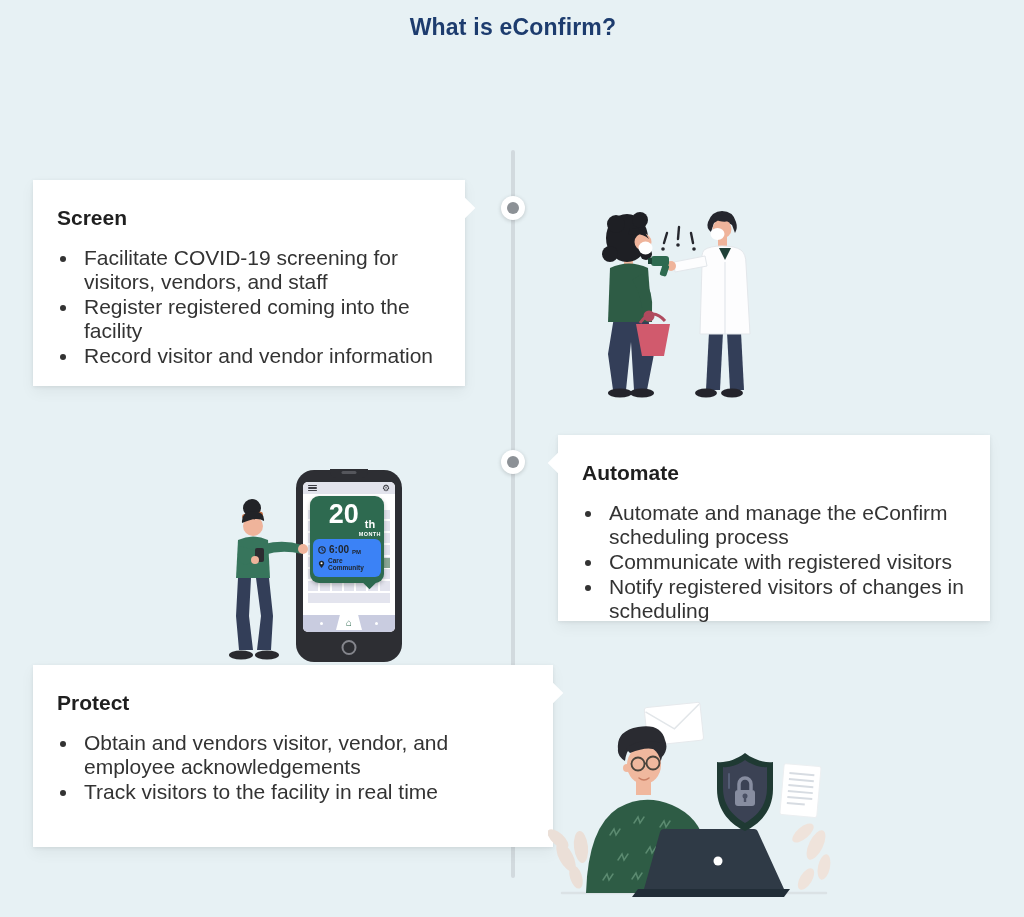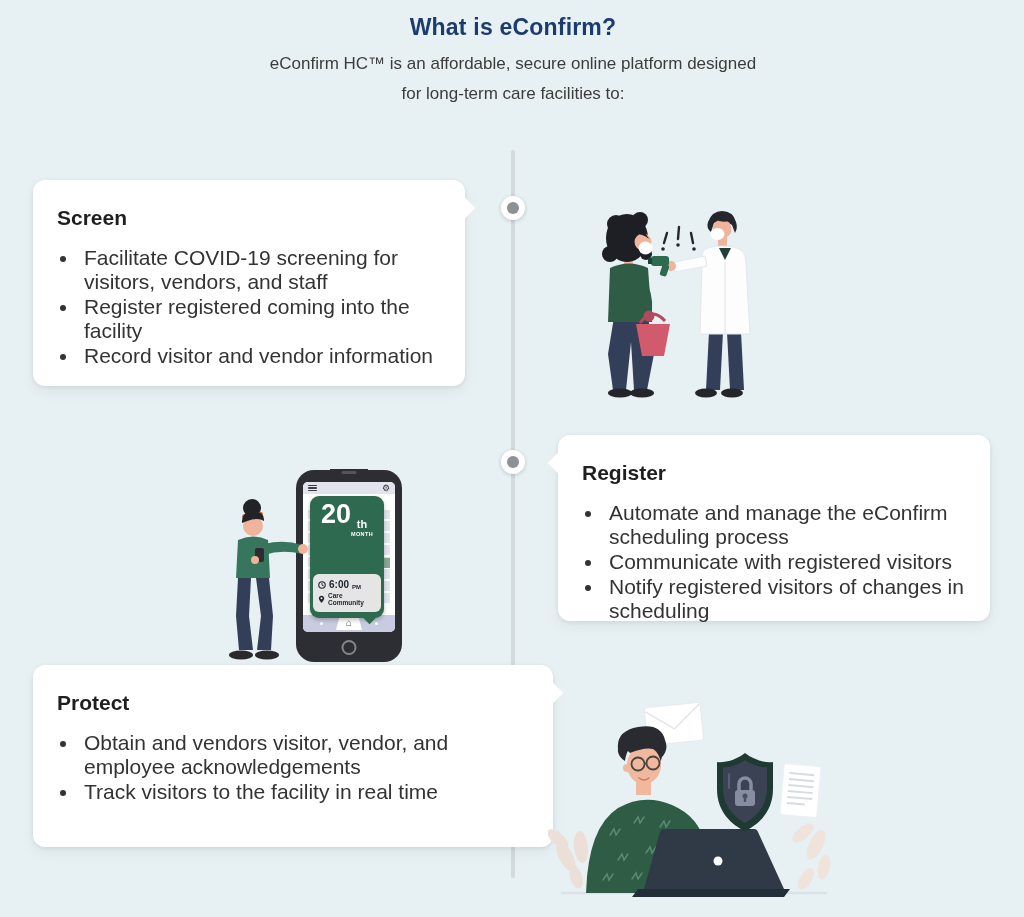--- a/index.html
+++ b/index.html
@@ -26,21 +26,21 @@
     background: #ffffff; box-shadow: 0 1px 4px rgba(0,0,0,0.18);
     left: 501px; display: flex; align-items: center; justify-content: center;
   }
   .timeline-dot::after {
     content: ""; width: 12px; height: 12px; border-radius: 50%; background: #8c9196; display: block;
   }
   .dot-1 { top: 196px; } .dot-2 { top: 450px; } .dot-3 { top: 681px; }
 
   
   .card {
-    position: absolute; background: #ffffff; border-radius: 12px;
+    position: absolute; background: #ffffff; border-radius: 0;
     box-shadow: 0 1px 4px rgba(0,0,0,0.08), 0 6px 14px rgba(0,0,0,0.05);
     padding: 26px 24px 0 24px;
   }
   .card-screen   { left: 33px; top: 180px; width: 432px; height: 206px; }
   .card-schedule { left: 558px; top: 435px; width: 432px; height: 186px; }
   .card-protect  { left: 33px; top: 665px; width: 520px; height: 182px; }
   .card-arrow {
     position: absolute; width: 16px; height: 16px; background: #ffffff;
     transform: rotate(45deg); top: 20px;
   }
@@ -98,26 +98,26 @@
   }
   .event-badge {
     position: absolute; left: 7px; top: 14px; width: 74px; z-index: 4;
     background: #2e6a50; border-radius: 9px; padding: 3px 3px 6px 3px;
     box-shadow: 0 2px 4px rgba(0,0,0,0.25);
   }
   .badge-tail {
     position: absolute; right: 9px; bottom: -4px; width: 11px; height: 11px;
     background: #2e6a50; transform: rotate(45deg); z-index: -1;
   }
-  .badge-top { display: flex; justify-content: center; align-items: flex-start; padding: 2px 0 2px 0; }
+  .badge-top { display: flex; justify-content: flex-end; align-items: flex-start; padding: 2px 0 2px 0; }
   .badge-day { font-size: 27px; line-height: 27px; font-weight: bold; color: #ffffff; }
   .badge-side { display: flex; flex-direction: column; align-items: center; margin-top: 18px; }
   .badge-suffix { font-size: 11px; font-weight: bold; color: #ffffff; line-height: 11px; }
   .badge-month { font-size: 5.5px; font-weight: bold; color: #ffffff; letter-spacing: 0.4px; margin-top: 1px; }
-  .badge-panel { background: #e5e5e5; border-radius: 6px; padding: 4px 7px 4px 5px; margin-top: 35px; }
+  .badge-panel { background: #3b82f6; border-radius: 6px; padding: 4px 7px 4px 5px; }
   .badge-row { display: flex; align-items: center; gap: 3px; margin: 2px 0; }
   .badge-time { font-size: 10px; font-weight: bold; color: #20262e; line-height: 10px; }
   .badge-ampm { font-size: 6px; font-weight: bold; color: #20262e; align-self: flex-end; }
   .badge-loc { font-size: 6.5px; font-weight: bold; color: #20262e; }
   .app-navbar {
     position: absolute; left: 0; right: 0; bottom: 0; height: 17px;
     background: #c9cce0; border-radius: 0 0 5px 5px;
     display: flex; align-items: center; justify-content: center;
   }
   .nav-dot { width: 3px; height: 3px; border-radius: 50%; background: #ffffff; margin: 0 13px; }
@@ -132,44 +132,40 @@
     width: 15px; height: 15px; border: 2px solid #84858c; border-radius: 50%;
   }
 </style>
 </head>
 <body>
 
 <div class="page">
 
   <div class="header">
     <div class="page-title">What is eConfirm?</div>
-    <div class="subtitle">
-      <div>eConfirm HC™ is an affordable, secure online platform designed</div>
-      <div>for long-term care facilities to:</div>
-    </div>
   </div>
 
   <div class="timeline-line"></div>
   <div class="timeline-dot dot-1"></div>
   <div class="timeline-dot dot-2"></div>
   <div class="timeline-dot dot-3"></div>
 
   <div class="card card-screen">
     <div class="card-arrow arrow-right"></div>
     <div class="card-title">Screen</div>
     <ul>
       <li>Facilitate COVID-19 screening for visitors, vendors, and staff</li>
       <li>Register registered coming into the facility</li>
       <li>Record visitor and vendor information</li>
     </ul>
   </div>
 
   <div class="card card-schedule">
     <div class="card-arrow arrow-left"></div>
-    <div class="card-title">Register</div>
+    <div class="card-title">Automate</div>
     <ul>
       <li>Automate and manage the eConfirm scheduling process</li>
       <li>Communicate with registered visitors</li>
       <li>Notify registered visitors of changes in scheduling</li>
     </ul>
   </div>
 
   <div class="card card-protect">
     <div class="card-arrow arrow-right"></div>
     <div class="card-title">Protect</div>

